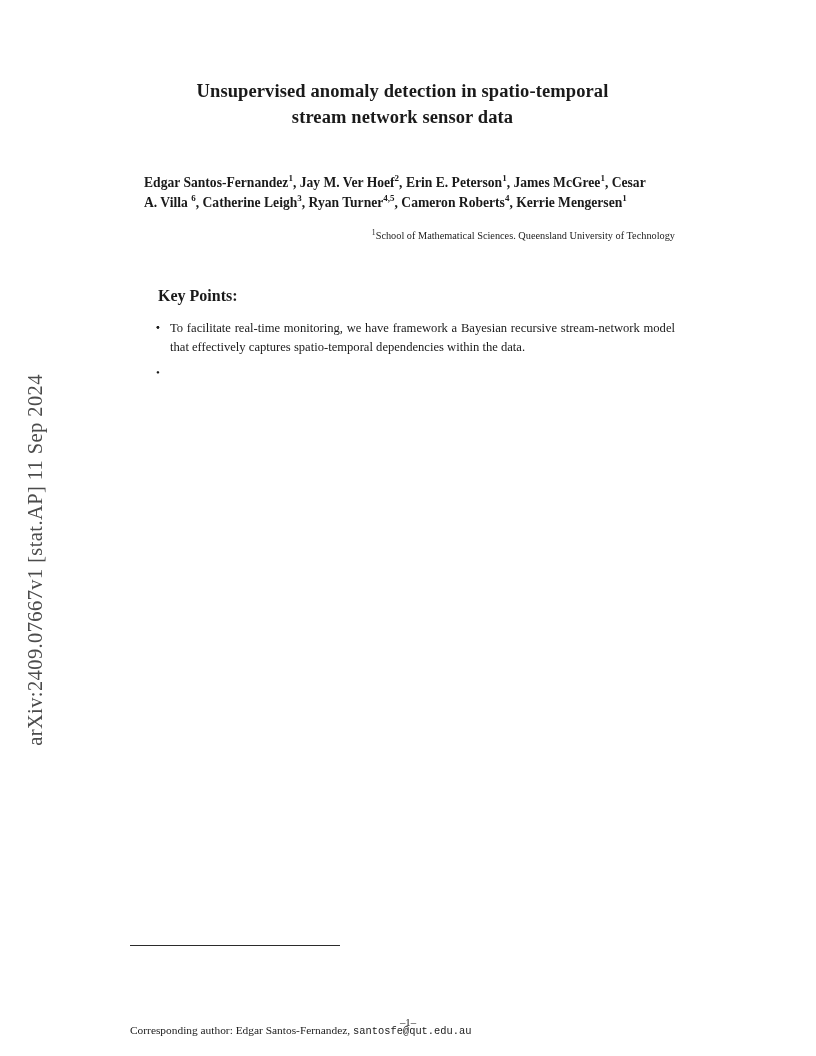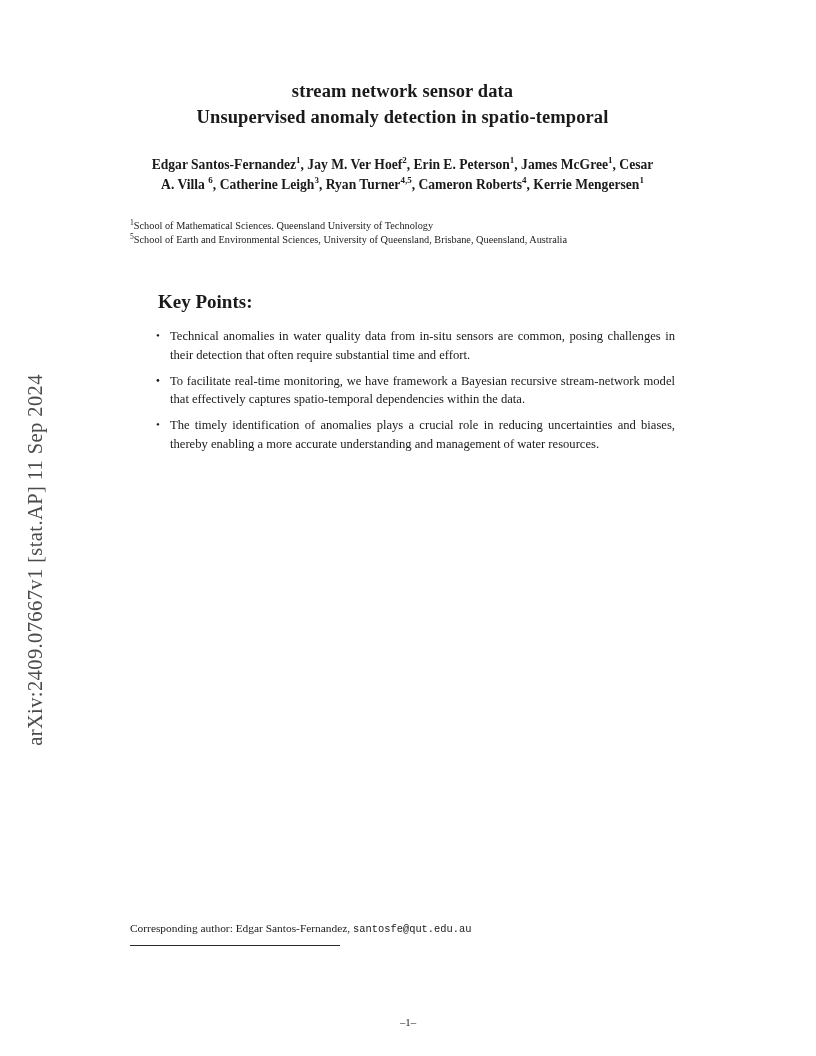--- a/index.html
+++ b/index.html
@@ -55,51 +55,50 @@
   .title {
     margin-top: 78px;
     text-align: center;
     font-size: 18.5px;
     font-weight: bold;
     line-height: 1.42;
     letter-spacing: 0.1px;
   }
 
   .authors {
-    margin-top: 24px;
-    text-align: center;
+    margin-top: 42px;
     font-size: 13.6px;
     font-weight: bold;
     line-height: 1.48;
     padding: 0 14px;
   }
   .authors sup {
     font-size: 9px;
     font-weight: bold;
     vertical-align: super;
     line-height: 0;
   }
 
   .affiliations {
-    margin-top: 24px;
-    text-align: left;
+    margin-top: 16px;
+    text-align: right;
     font-size: 10.3px;
     line-height: 1.36;
   }
   .affiliations div { white-space: normal; }
   .affiliations sup {
     font-size: 7.6px;
     vertical-align: super;
     line-height: 0;
   }
 
   .keypoints-heading {
     margin-top: 44px;
     margin-left: 28px;
-    font-size: 19px;
+    font-size: 16px;
     font-weight: bold;
   }
 
   ul.keypoints {
     margin: 14px 0 0 0;
     padding: 0;
     list-style: none;
     font-size: 12.6px;
     line-height: 1.5;
   }
@@ -122,21 +121,21 @@
     left: 130px;
     top: 945px;
     width: 210px;
     height: 1px;
     background: #2b2b2b;
   }
 
   .corresponding {
     position: absolute;
     left: 130px;
-    top: 922px;
+    top: 1024px;
     width: 560px;
     font-size: 11.4px;
   }
   .corresponding .mono {
     font-family: "Liberation Mono", monospace;
     font-size: 10.4px;
   }
 
   .pagenum {
     position: absolute;
@@ -152,48 +151,45 @@
 
 <div class="page">
 
   <div class="arxiv-stamp">
     <span>arXiv:2409.07667v1  [stat.AP]  11 Sep 2024</span>
   </div>
 
   <div class="content">
 
     <div class="title">
+      <div>Unsupervised anomaly detection in spatio-temporal</div>
       <div>stream network sensor data</div>
-      <div>Unsupervised anomaly detection in spatio-temporal</div>
     </div>
 
     <div class="authors">Edgar Santos-Fernandez<sup>1</sup>, Jay M. Ver Hoef<sup>2</sup>, Erin E. Peterson<sup>1</sup>, James McGree<sup>1</sup>, Cesar A. Villa <sup>6</sup>, Catherine Leigh<sup>3</sup>, Ryan Turner<sup>4,5</sup>, Cameron Roberts<sup>4</sup>, Kerrie Mengersen<sup>1</sup></div>
 
     <div class="affiliations">
       <div><sup>1</sup>School of Mathematical Sciences. Queensland University of Technology</div>
-      <div><sup>5</sup>School of Earth and Environmental Sciences, University of Queensland, Brisbane, Queensland, Australia</div>
     </div>
 
     <div class="keypoints-heading">Key Points:</div>
 
     <ul class="keypoints">
       <li>
         <span class="bullet">•</span>
-        <span>Technical anomalies in water quality data from in-situ sensors are common, posing challenges in their detection that often require substantial time and effort.</span>
       </li>
       <li>
         <span class="bullet">•</span>
       </li>
       <li>
         <span class="bullet">•</span>
         <span>To facilitate real-time monitoring, we have framework a Bayesian recursive stream-network model that effectively captures spatio-temporal dependencies within the data.</span>
       </li>
       <li>
         <span class="bullet">•</span>
-        <span>The timely identification of anomalies plays a crucial role in reducing uncertainties and biases, thereby enabling a more accurate understanding and management of water resources.</span>
       </li>
     </ul>
 
   </div>
 
   <div class="footnote-rule"></div>
 
   <div class="corresponding">
     <span>Corresponding author: Edgar Santos-Fernandez,</span>
     <span class="mono">santosfe@qut.edu.au</span>

